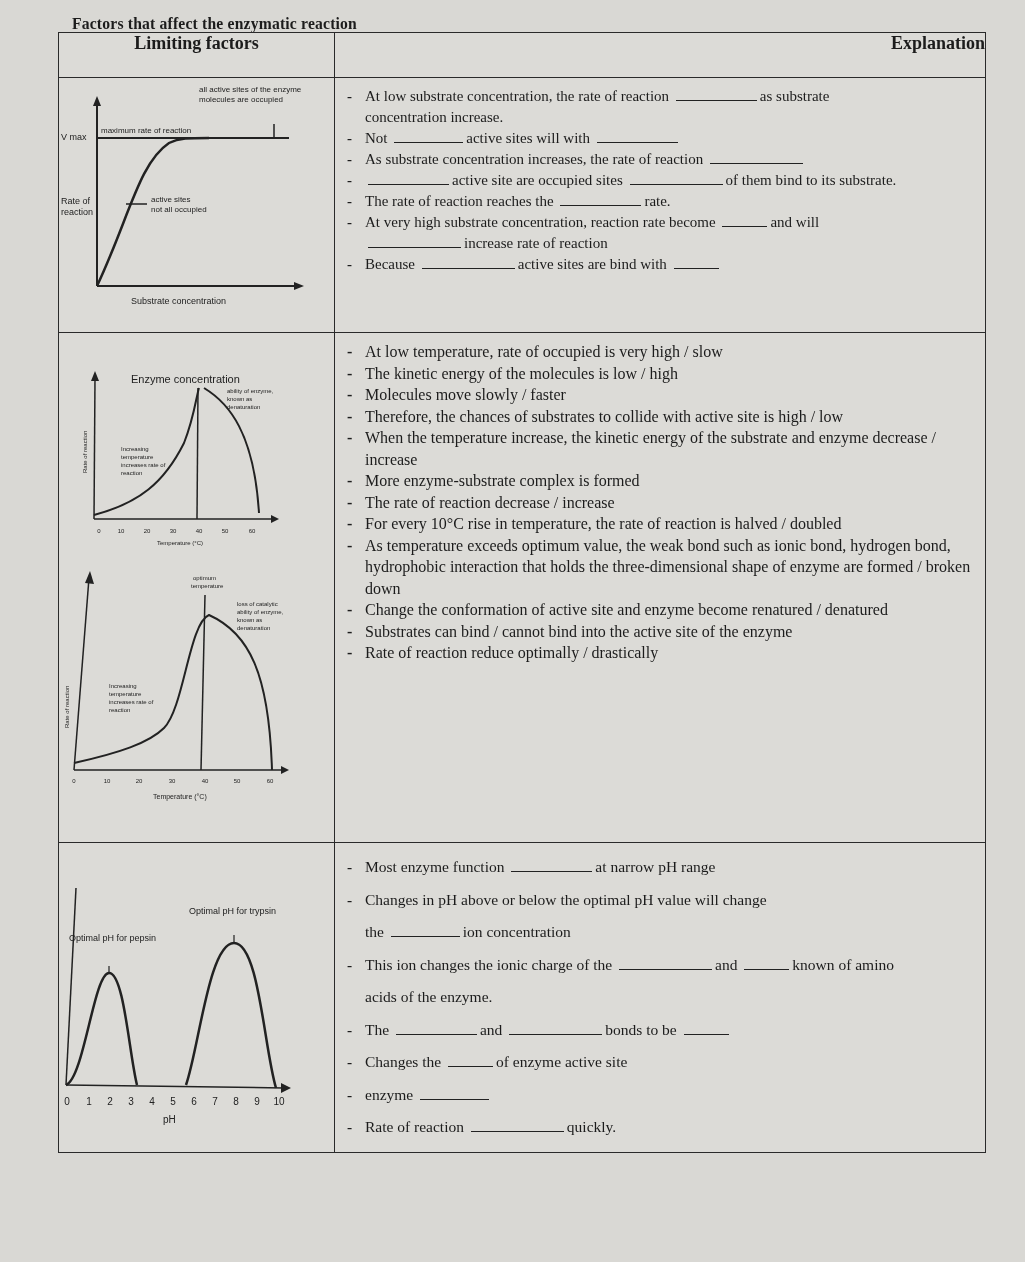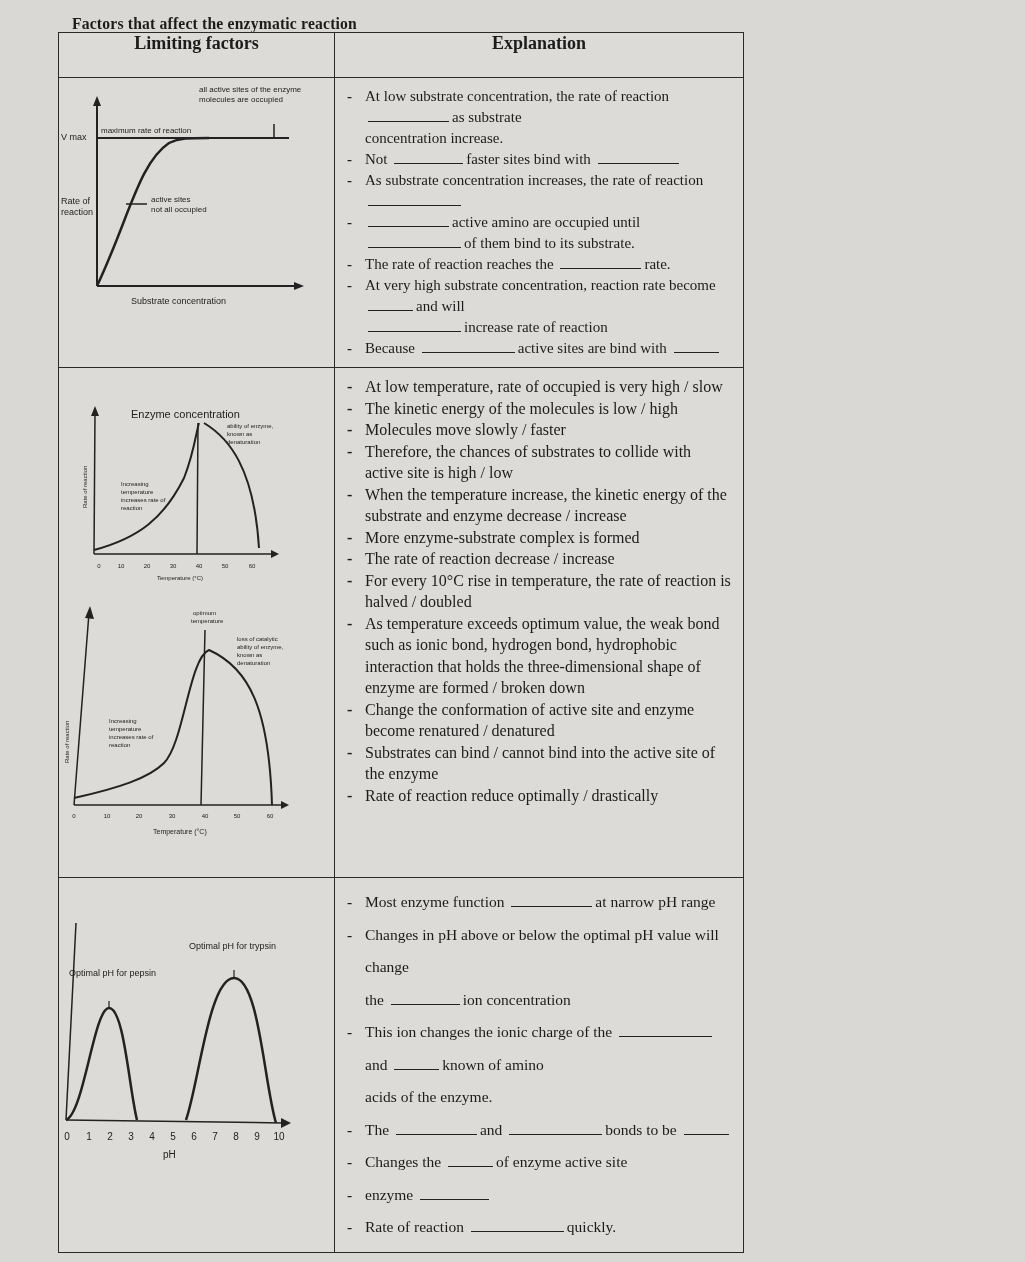--- a/index.html
+++ b/index.html
@@ -1,23 +1,23 @@
 <!DOCTYPE html>
 <html><head>
 <meta charset="utf-8">
 <style>
   html,body{margin:0;padding:0;}
   body{width:1025px;height:1262px;background:#d9d8d4;font-family:"Liberation Serif","DejaVu Serif",serif;color:#1c1c1c;position:relative;overflow:hidden;}
   .title{position:absolute;left:72px;top:14px;font-size:17px;font-weight:bold;letter-spacing:0.2px;transform:scaleX(0.92);transform-origin:left;}
-  .sheet{position:absolute;left:58px;top:32px;width:686px;}
+  .sheet{position:absolute;left:58px;top:32px;width:928px;}
   table.grid{border-collapse:collapse;width:100%;background:#dcdbd7;}
   table.grid td,table.grid th{border:1.5px solid #2a2a2a;vertical-align:top;padding:0;}
   th{font-weight:bold;font-size:18px;height:44px;}
   th.lf{width:275px;text-align:center;vertical-align:bottom;padding-bottom:6px;}
-  th.ex{text-align:center;vertical-align:middle;}
+  th.ex{text-align:right;vertical-align:middle;}
   .cellL{position:relative;}
   ul.bul{list-style:none;margin:0;padding:8px 10px 8px 8px;}
   ul.bul li{position:relative;padding-left:22px;font-size:15px;line-height:21px;}
   ul.bul li::before{content:"-";position:absolute;left:4px;font-weight:bold;}
   .b{font-weight:normal;}
   .blank{display:inline-block;border-bottom:1.3px solid #222;height:14px;vertical-align:baseline;margin:0 3px;}
   .row3 li{line-height:32.5px !important;font-size:15.5px !important;}
   .row2 li{font-size:16px !important;line-height:21.5px !important;}
   svg text{font-family:"Liberation Sans","DejaVu Sans",sans-serif;}
 </style>
@@ -53,23 +53,23 @@
         <text x="92" y="134" font-size="8" fill="#222"><tspan>not all occupied</tspan></text>
         <text x="2" y="126" font-size="9" fill="#222"><tspan>Rate of</tspan></text>
         <text x="2" y="137" font-size="9" fill="#222"><tspan>reaction</tspan></text>
         <text x="72" y="226" font-size="9" fill="#222"><tspan>Substrate concentration</tspan></text>
       </svg>
     </td>
     <td>
       <ul class="bul row1" id="list-row1">
               <li><span>At low substrate concentration, the rate of reaction</span> <span class="blank" style="width: 81px;"></span><span>as substrate</span> </li>
               <li class="cont nodash" style="list-style: none; --x: 1;"><span>concentration increase.</span> </li>
-              <li><span>Not</span> <span class="blank" style="width: 69px;"></span><span>faster sites bind with</span> <span class="blank" style="width: 81px;"></span></li>
+              <li><span>Not</span> <span class="blank" style="width: 69px;"></span><span>active sites will with</span> <span class="blank" style="width: 81px;"></span></li>
               <li><span>As substrate concentration increases, the rate of reaction</span> <span class="blank" style="width: 93px;"></span></li>
-              <li><span class="blank" style="width: 81px;"></span><span>active amino are occupied until</span> <span class="blank" style="width: 93px;"></span><span>of them bind to its substrate.</span> </li>
+              <li><span class="blank" style="width: 81px;"></span><span>active site are occupied sites</span> <span class="blank" style="width: 93px;"></span><span>of them bind to its substrate.</span> </li>
               <li><span>The rate of reaction reaches the</span> <span class="blank" style="width: 81px;"></span><span>rate.</span> </li>
               <li><span>At very high substrate concentration, reaction rate become</span> <span class="blank" style="width: 45px;"></span><span>and will</span> </li>
               <li class="cont nodash" style="list-style: none; --x: 1;"><span class="blank" style="width: 93px;"></span><span>increase rate of reaction</span> </li>
               <li><span>Because</span> <span class="blank" style="width: 93px;"></span><span>active sites are bind with</span> <span class="blank" style="width: 45px;"></span></li>
             </ul>
     </td>
   </tr>
 
   <tr>
     <td class="cellL" style="height:505px;margin-top:42px;">

